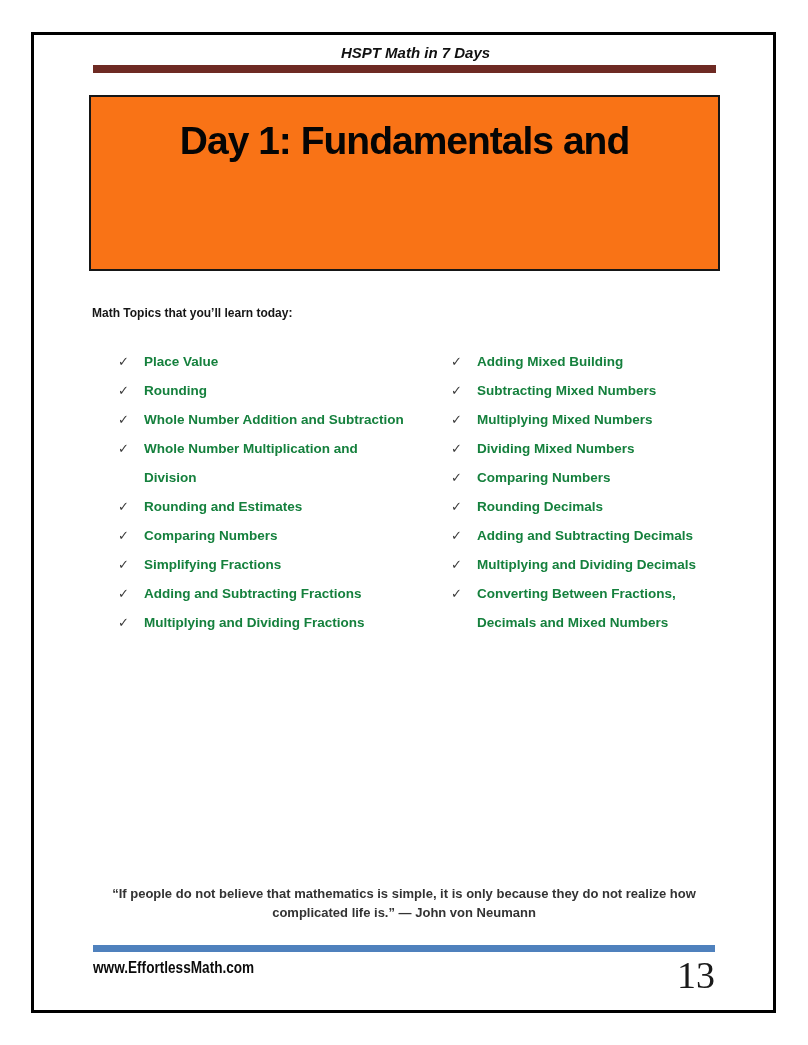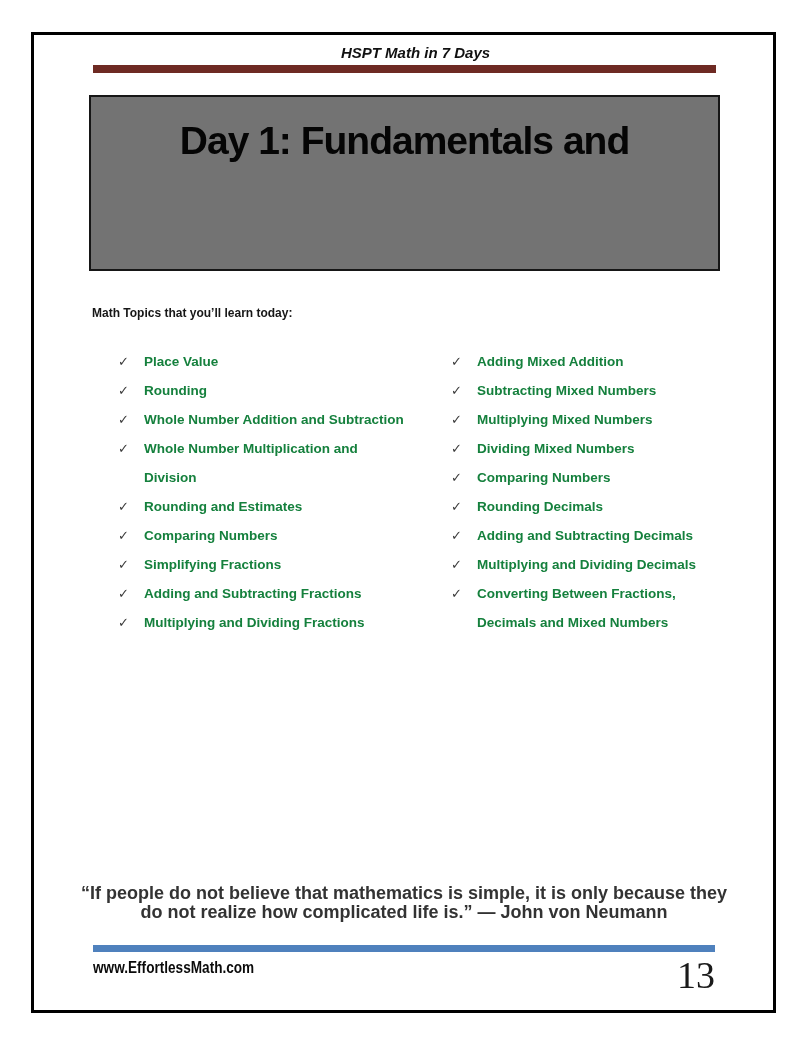--- a/index.html
+++ b/index.html
@@ -82,21 +82,21 @@
     font-size: 13.5px;
     font-weight: bold;
     line-height: 29px;
     color: #15803d;
   }
   .quote {
     position: absolute;
     left: 74px; top: 884px;
     width: 660px;
     text-align: center;
-    font-size: 18px;
+    font-size: 13px;
     font-weight: bold;
     line-height: 19px;
     color: #333333;
   }
   .footer-rule {
     position: absolute;
     left: 93px; top: 945px;
     width: 622px; height: 7px;
     background: #4f81bd;
   }
@@ -125,21 +125,21 @@
 </style>
 </head>
 <body>
 
 <div class="page-border"></div>
 
 <div class="running-head">HSPT Math in 7 Days</div>
 
 <div class="header-rule" style="background: rgb(110, 42, 35);"></div>
 
-<div class="title-box" style="background: #737373;">
+<div class="title-box" style="background: #f97316;">
   <div class="title-line">Day 1: Fundamentals and</div>
 </div>
 
 <div class="section-heading">Math Topics that you’ll learn today:</div>
 
 <ul class="topics-list left">
   <li class="topic-item">
     <span class="check">✓</span>
     <span class="topic-label">Place Value</span>
   </li>
@@ -173,21 +173,21 @@
   </li>
   <li class="topic-item">
     <span class="check">✓</span>
     <span class="topic-label">Multiplying and Dividing Fractions</span>
   </li>
 </ul>
 
 <ul class="topics-list right">
   <li class="topic-item">
     <span class="check">✓</span>
-    <span class="topic-label">Adding Mixed Addition</span>
+    <span class="topic-label">Adding Mixed Building</span>
   </li>
   <li class="topic-item">
     <span class="check">✓</span>
     <span class="topic-label">Subtracting Mixed Numbers</span>
   </li>
   <li class="topic-item">
     <span class="check">✓</span>
     <span class="topic-label">Multiplying Mixed Numbers</span>
   </li>
   <li class="topic-item">

